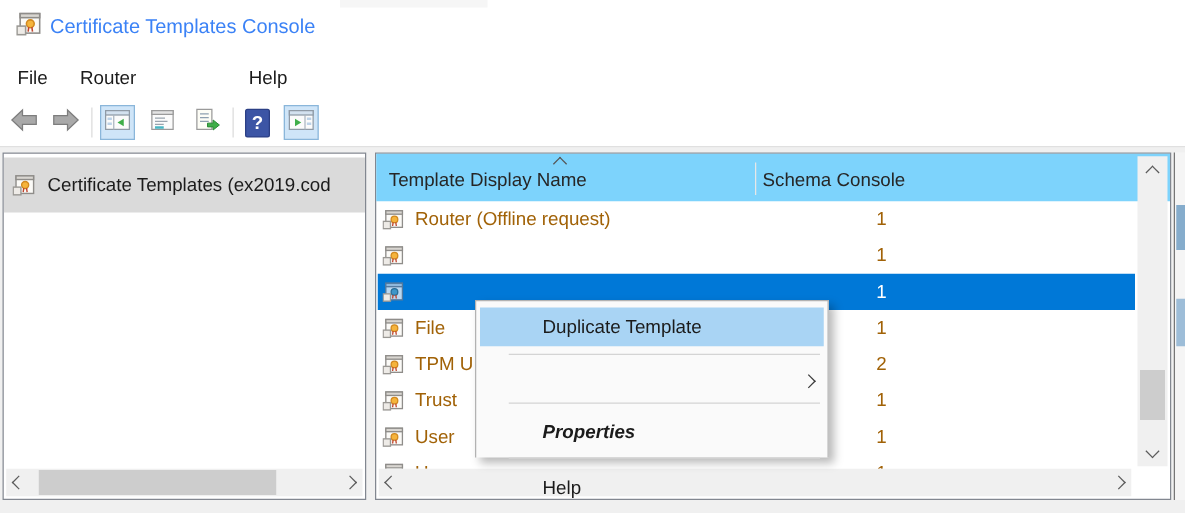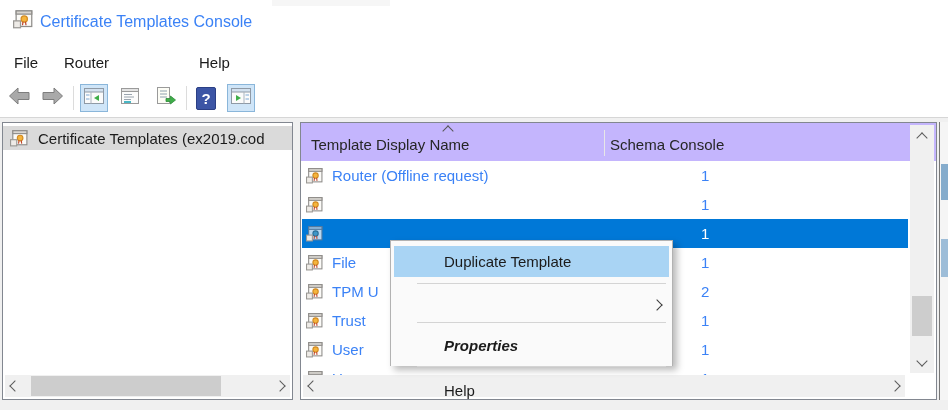--- a/index.html
+++ b/index.html
@@ -30,61 +30,61 @@
   #btn-tree{left:80px;} #btn-props{left:116px;} #btn-export{left:151px;} #sep-2{left:186px;}
   #btn-help{left:192px;} #btn-actionpane{left:227px;}
   #help-glyph{width:20px;height:23px;background:#3c55a5;border:1px solid #2b3f85;border-radius:2px;
     color:#fff;font-weight:bold;font-size:15px;line-height:22px;text-align:center;box-sizing:border-box;}
 
   
   #content-bg{left:0;top:118px;width:948px;height:292px;background:#f0f0f0;}
 
   
   #left-pane{left:2px;top:122px;width:291px;height:278px;background:#ffffff;border:1px solid #828790;box-sizing:border-box;overflow:hidden;}
-  #tree-selected{position:absolute;left:0;top:3px;right:0;height:24px;background:#dadada;display:flex;align-items:center;white-space:nowrap;overflow:hidden;}
+  #tree-selected{position:absolute;left:0;top:3px;right:0;height:44px;background:#dadada;display:flex;align-items:center;white-space:nowrap;overflow:hidden;}
   #tree-selected .node-icon{margin-left:7px;width:18px;height:18px;flex:none;}
   #tree-selected .node-label{margin-left:10px;font-size:15px;}
 
   
   .hscroll{position:absolute;left:2px;bottom:2px;height:22px;background:#f0f0f0;}
   .vscroll{position:absolute;top:2px;width:24px;background:#f0f0f0;}
   .sb-arrow{position:absolute;width:17px;height:22px;display:flex;align-items:center;justify-content:center;}
   .sb-thumb{position:absolute;background:#cdcdcd;}
   .chev{width:7px;height:7px;border-right:1.6px solid #5b5b5b;border-bottom:1.6px solid #5b5b5b;}
   .chev.left{transform:rotate(135deg);margin-left:3px;}
   .chev.right{transform:rotate(-45deg);margin-right:3px;}
   .chev.up{transform:rotate(-135deg);margin-top:3px;}
   .chev.down{transform:rotate(45deg);margin-bottom:3px;}
 
   
   #right-pane{left:300px;top:122px;width:637px;height:278px;background:#ffffff;border:1px solid #828790;box-sizing:border-box;}
-  #lv-header{position:absolute;left:0;top:0;right:0;height:38px;background:#c4b5fd;}
+  #lv-header{position:absolute;left:0;top:0;right:0;height:38px;background:#7dd3fc;}
   .col-label{position:absolute;top:0;height:38px;line-height:44px;font-size:15px;color:#262626;white-space:nowrap;}
   #col1-label{left:10px;} #col2-label{left:309px;}
   #sort-chevron{position:absolute;left:143px;top:4px;width:7px;height:7px;border-left:1.4px solid #555;border-top:1.4px solid #555;transform:rotate(45deg);}
   #col-separator{position:absolute;left:303px;top:7px;width:1px;height:26px;background:#e7e7e7;}
 
   #rows-viewport{position:absolute;left:1px;top:38px;width:606px;height:214px;overflow:hidden;}
-  .lv-row{position:relative;height:29px;display:flex;align-items:center;white-space:nowrap;font-size:15px;color:#3b82f6;}
+  .lv-row{position:relative;height:29px;display:flex;align-items:center;white-space:nowrap;font-size:15px;color:#a16207;}
   .lv-row .row-icon{margin-left:4px;width:17px;height:17px;flex:none;}
   .lv-row .row-name{margin-left:9px;}
   .lv-row .row-schema{position:absolute;left:399px;}
   .lv-row.selected{background:#0078d7;color:#ffffff;}
 
   #rp-vscroll{right:2px;height:248px;}
   #rp-vthumb{left:2px;top:171px;width:20px;height:40px;} 
   
   
   #sliver{left:939px;top:122px;width:9px;height:278px;background:#f5f5f5;border-left:1px solid #767676;box-sizing:border-box;}
   .sliver-block{position:absolute;left:1px;right:0;}
   #sliver-b1{top:42px;height:36px;background:#85accc;}
   #sliver-b2{top:117px;height:38px;background:#9dbdd8;}
 
   
-  #context-menu{left:390px;top:240px;width:283px;height:126px;background:#fafafa;
+  #context-menu{left:380px;top:240px;width:283px;height:126px;background:#fafafa;
     border:1px solid #b2b2b2;border-bottom:none;box-sizing:border-box;
     box-shadow:4px 4px 7px rgba(0,0,0,0.28);z-index:20;}
   .cm-item{position:absolute;left:3px;right:3px;height:31px;line-height:31px;font-size:15px;color:#1b1b1b;padding-left:50px;box-sizing:border-box;}
   .cm-item.hl{background:#a9d4f4;}
   .cm-item.bold{font-weight:bold;font-style:italic;}
   #cm-item-0{top:5px;} #cm-item-1{top:48px;} #cm-item-2{top:89px;} #cm-item-3{top:134px;}
   .cm-sep{position:absolute;left:26px;right:6px;height:1px;background:#d4d4d4;}
   #cm-sep-0{top:42px;} #cm-sep-1{top:81px;} #cm-sep-2{top:125px;}
   #cm-submenu-arrow{position:absolute;right:11px;top:60px;width:7px;height:7px;border-right:1.5px solid #3b3b3b;border-bottom:1.5px solid #3b3b3b;transform:rotate(-45deg);}
 

